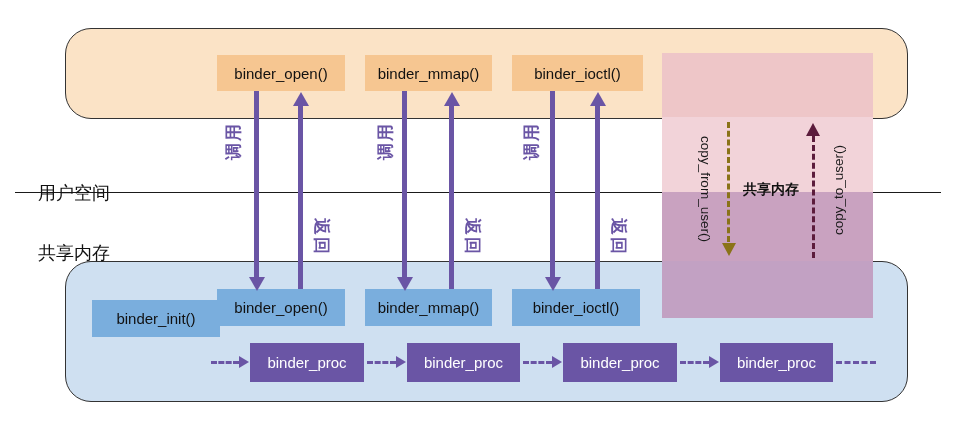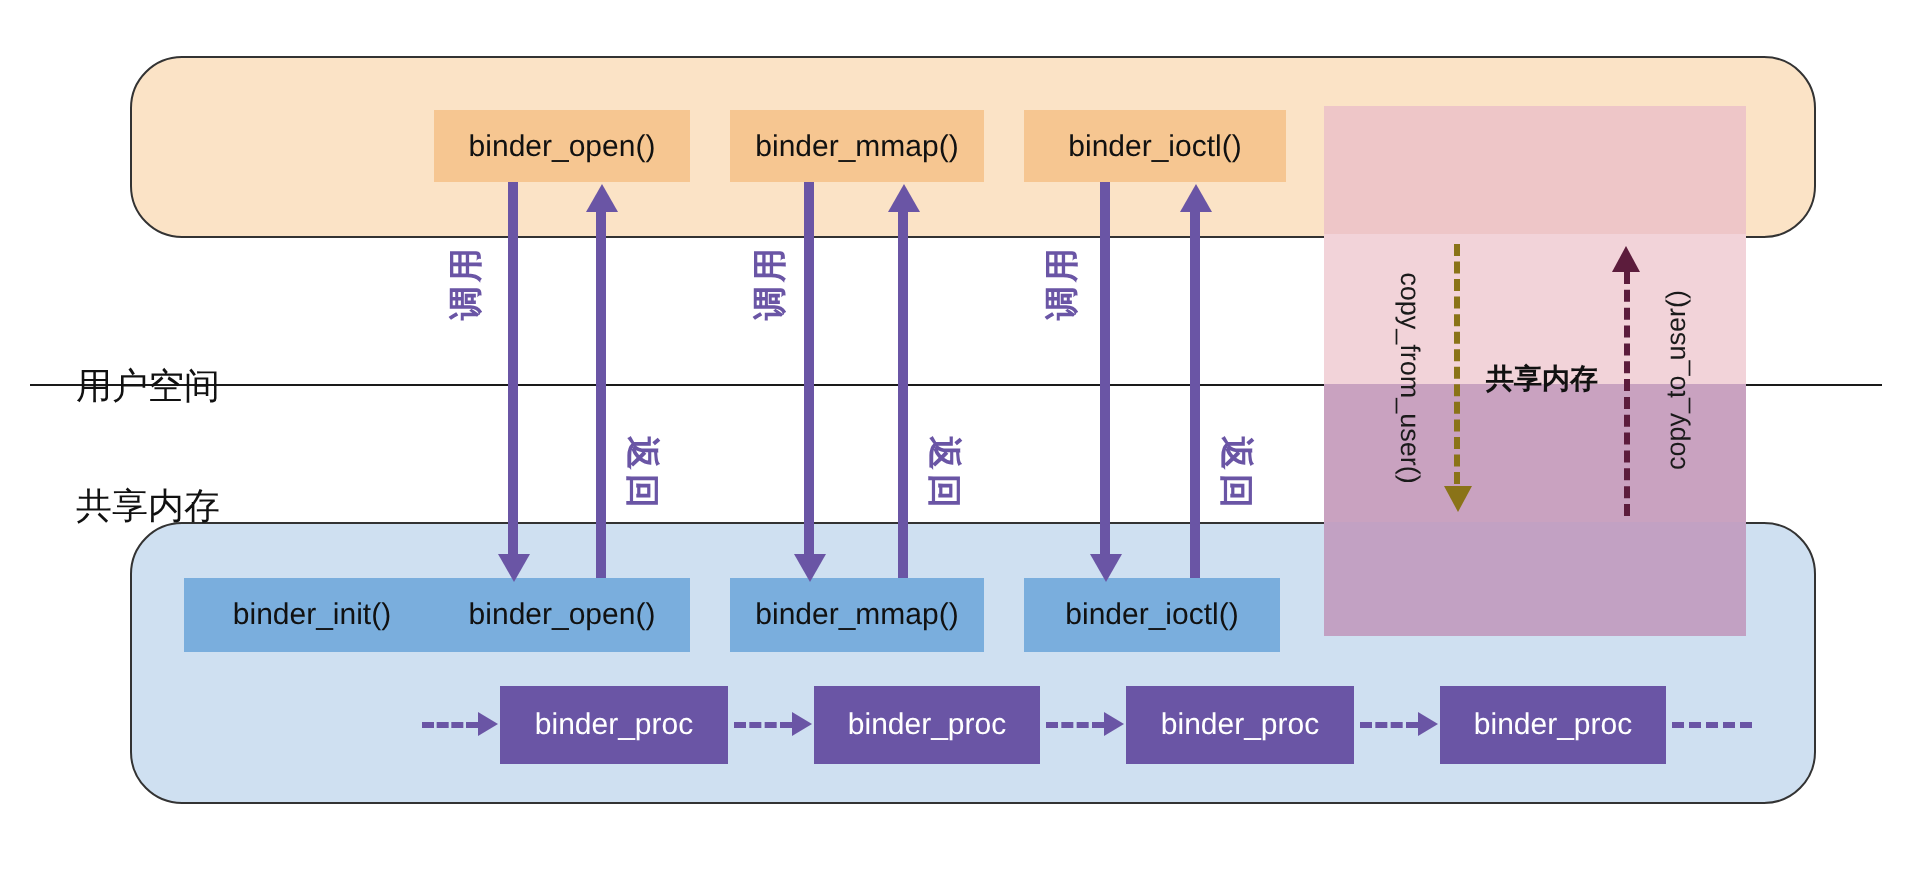--- a/index.html
+++ b/index.html
@@ -96,21 +96,21 @@
   <div class="shared-title" style="left:771px;top:190px;">共享内存</div>
 
   <div class="copytxt rot cw" style="left:705px;top:189px;">copy_from_user()</div>
   <div class="vdash olive" style="left:727px;top:122px;height:120px;"></div>
   <div class="tri odown" style="left:722px;top:243px;"></div>
 
   <div class="tri mup" style="left:806px;top:123px;"></div>
   <div class="vdash maroon" style="left:812px;top:136px;height:122px;"></div>
   <div class="copytxt rot ccw" style="left:838px;top:190px;">copy_to_user()</div>
 
-  <div class="box bbox" style="left:92px;top:289px;width:128px;height:37px;">binder_init()</div>
+  <div class="box bbox" style="left:92px;top:300px;width:128px;height:37px;">binder_init()</div>
   <div class="box bbox" style="left:217px;top:289px;width:128px;height:37px;">binder_open()</div>
   <div class="box bbox" style="left:365px;top:289px;width:127px;height:37px;">binder_mmap()</div>
   <div class="box bbox" style="left:512px;top:289px;width:128px;height:37px;">binder_ioctl()</div>
 
   <div class="box pbox" style="left:250px;top:343px;width:114px;height:39px;">binder_proc</div>
   <div class="box pbox" style="left:407px;top:343px;width:113px;height:39px;">binder_proc</div>
   <div class="box pbox" style="left:563px;top:343px;width:114px;height:39px;">binder_proc</div>
   <div class="box pbox" style="left:720px;top:343px;width:113px;height:39px;">binder_proc</div>
 
   <div class="hdash" style="left:211px;top:361px;width:28px;"></div>

